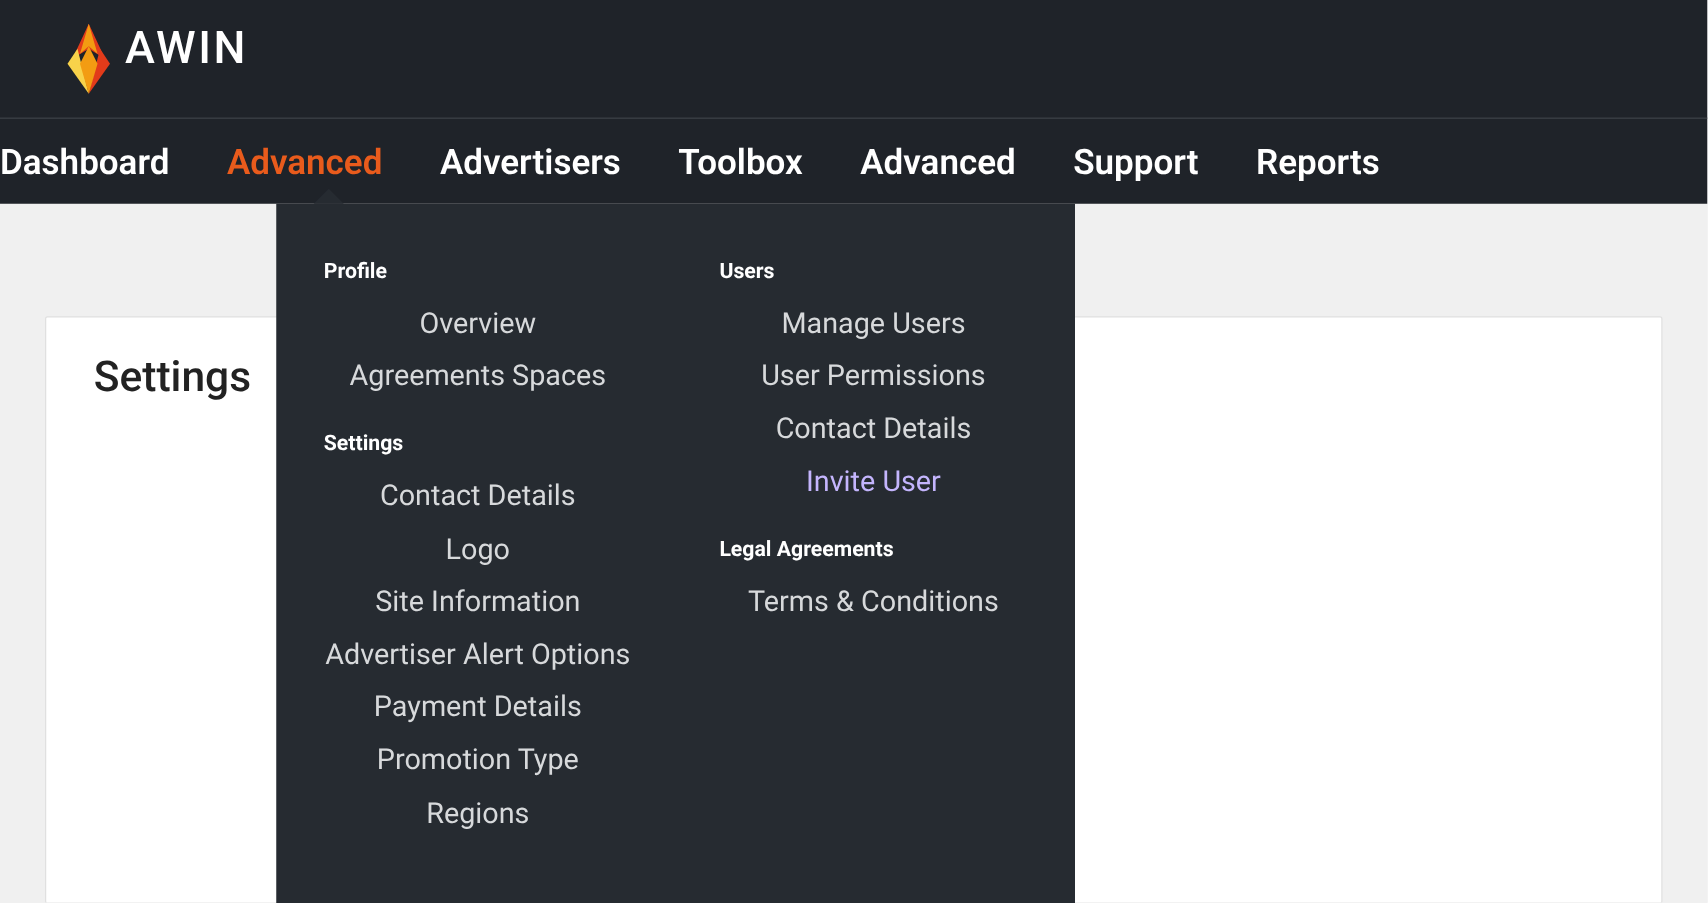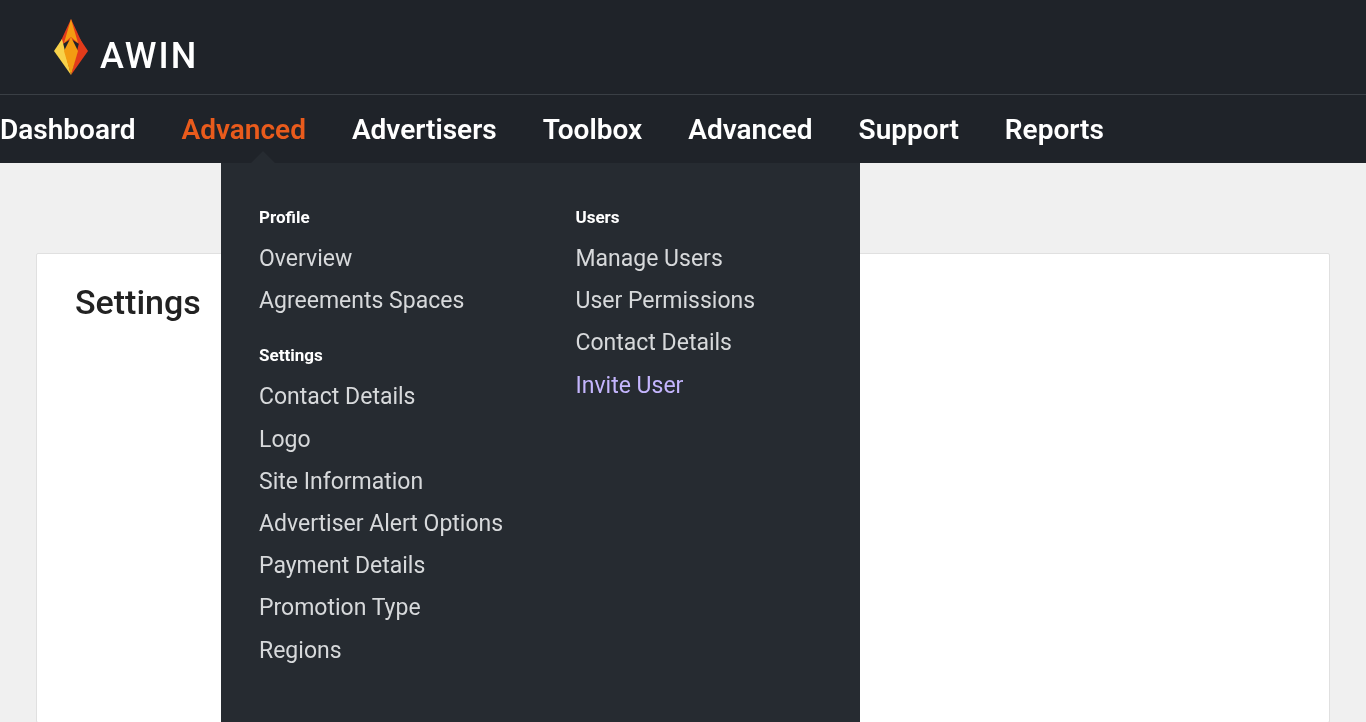--- a/index.html
+++ b/index.html
@@ -1,28 +1,28 @@
 <!DOCTYPE html>
 <html><head>
 <meta charset="utf-8">
 <style>
   * { margin:0; padding:0; box-sizing:border-box; }
   html,body { width:1366px; height:722px; font-family:-apple-system,BlinkMacSystemFont,"Segoe UI",Roboto,Helvetica,Arial,sans-serif; background:#f0f0f0; }
   .topbar { background:#1f2329; height:95px; display:flex; align-items:center; padding-left:48px; border-bottom:1px solid #3a3f45; }
-  .logo-wrap { display:flex; align-items:flex-end; gap:6px; }
+  .logo-wrap { display:flex; align-items:flex-start; gap:6px; }
   .logo-text { color:#fff; font-size:36px; font-weight:500; letter-spacing:2px; }
   .navbar { background:#1f2329; height:68px; display:flex; align-items:center; position:relative; }
   .nav-item { color:#fff; font-size:28px; font-weight:600; margin-right:46px; cursor:pointer; }
   .nav-item.active { color:#e95b1c; }
   .dropdown { position:absolute; top:163px; left:221px; width:639px; background:#262b31; border-radius:0 0 6px 6px; padding:44px 38px 44px 38px; display:flex; gap:70px; z-index:10; }
   .dropdown::before { content:""; position:absolute; top:-12px; left:30px; width:0; height:0; border-left:12px solid transparent; border-right:12px solid transparent; border-bottom:12px solid #262b31; }
   .drop-col { flex:1; }
   .drop-group { margin-bottom:28px; }
   .drop-heading { color:#fff; font-size:17px; font-weight:700; margin-bottom:16px; }
-  .drop-link { display:block; color:#d7d9db; font-size:23px; font-weight:400; margin-bottom:10px; cursor:pointer; line-height:1.4; }
+  .drop-link { display:block; color:#d7d9db; font-size:23px; font-weight:400; margin-bottom:10px; cursor:pointer; line-height:1.4;text-align:center; }
   .drop-link.highlight { color:#c4b5fd; }
   .page { padding:90px 36px 0; }
   .card { background:#fff; border:1px solid #e0e0e0; border-radius:2px; padding:28px 38px; width:1294px; height:470px; }
   .page-title { font-size:34px; font-weight:500; color:#222; }
   svg.flame { width:46px; height:60px; }
 </style>
 </head>
 <body>
 
 <div class="topbar">
@@ -73,14 +73,18 @@
     </div>
   </div>
   <div class="drop-col">
     <div class="drop-group">
       <div class="drop-heading">Users</div>
       <a class="drop-link">Manage Users</a>
       <a class="drop-link">User Permissions</a>
       <a class="drop-link">Contact Details</a>
       <a class="drop-link highlight">Invite User</a>
     </div>
+    <div class="drop-group">
+      <div class="drop-heading">Legal Agreements</div>
+      <a class="drop-link">Terms &amp; Conditions</a>
+    </div>
   </div>
 </div>
 
 </body></html>

